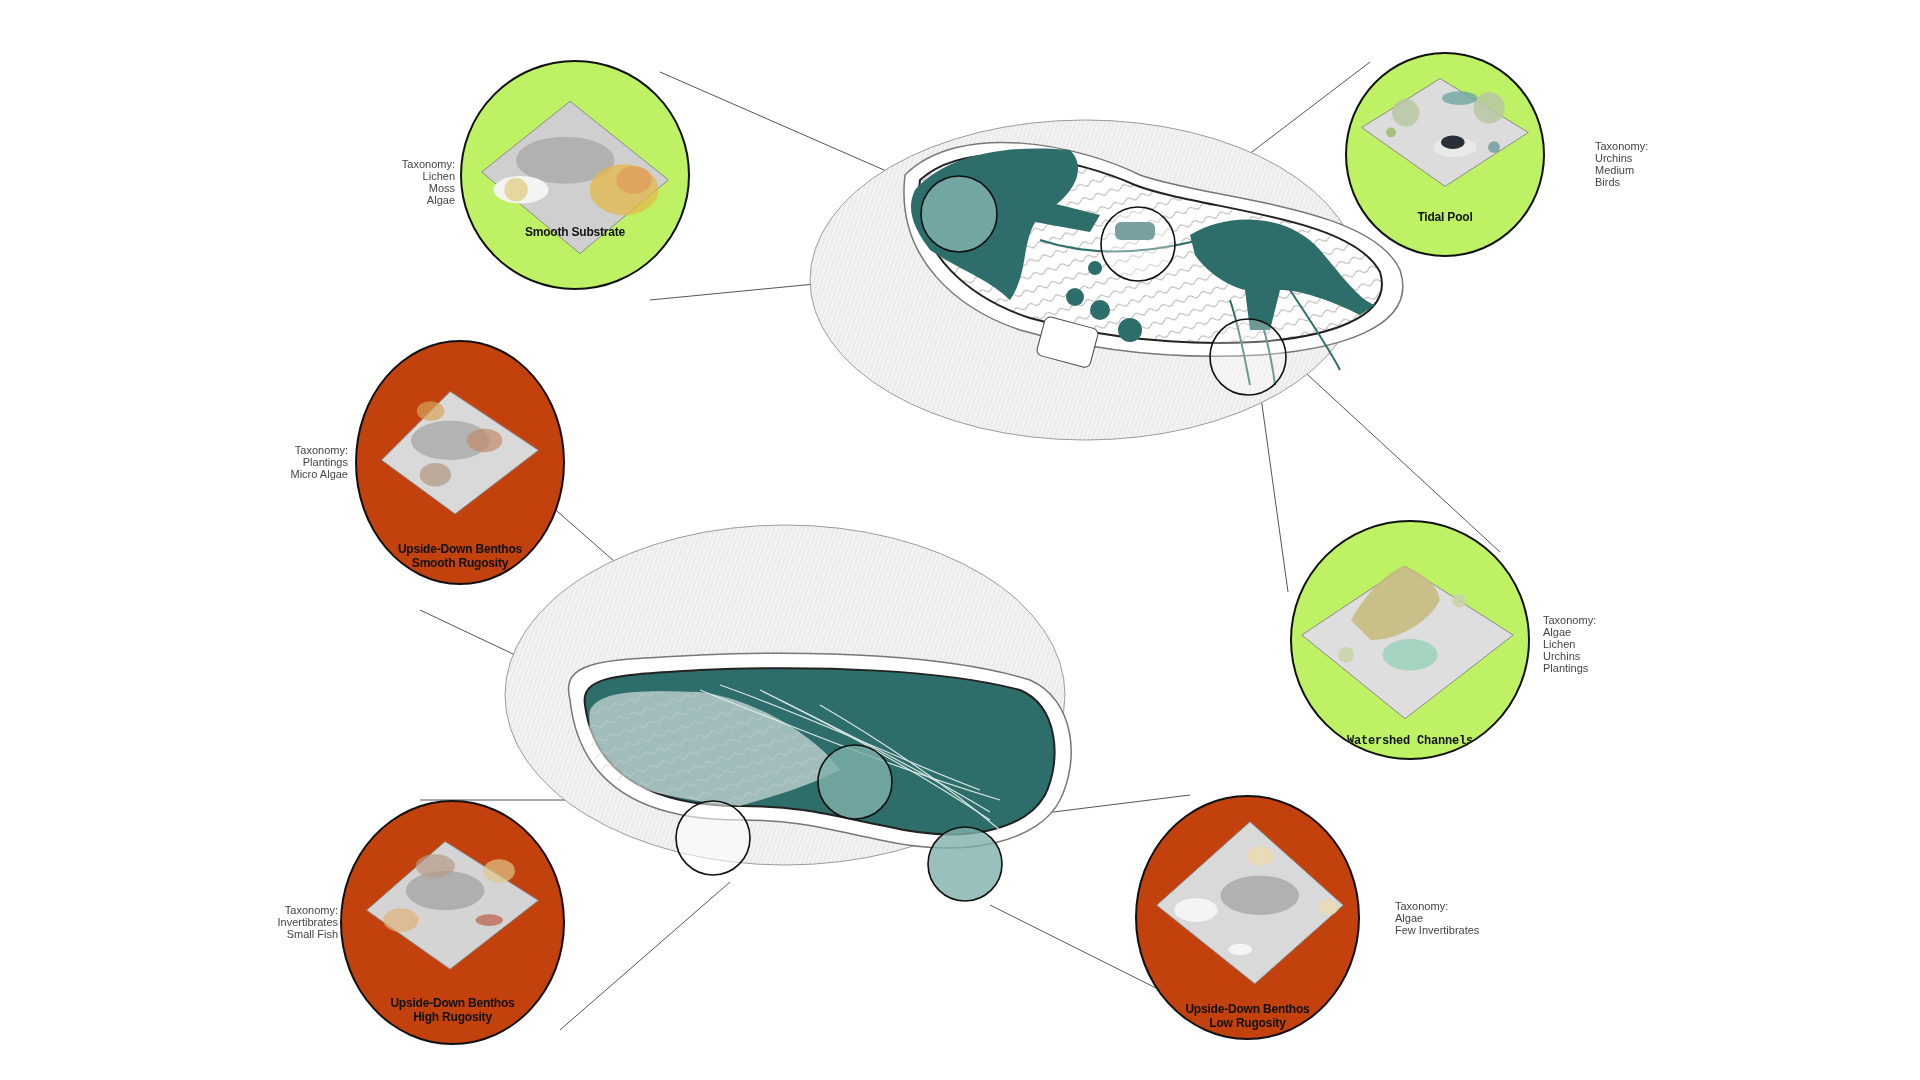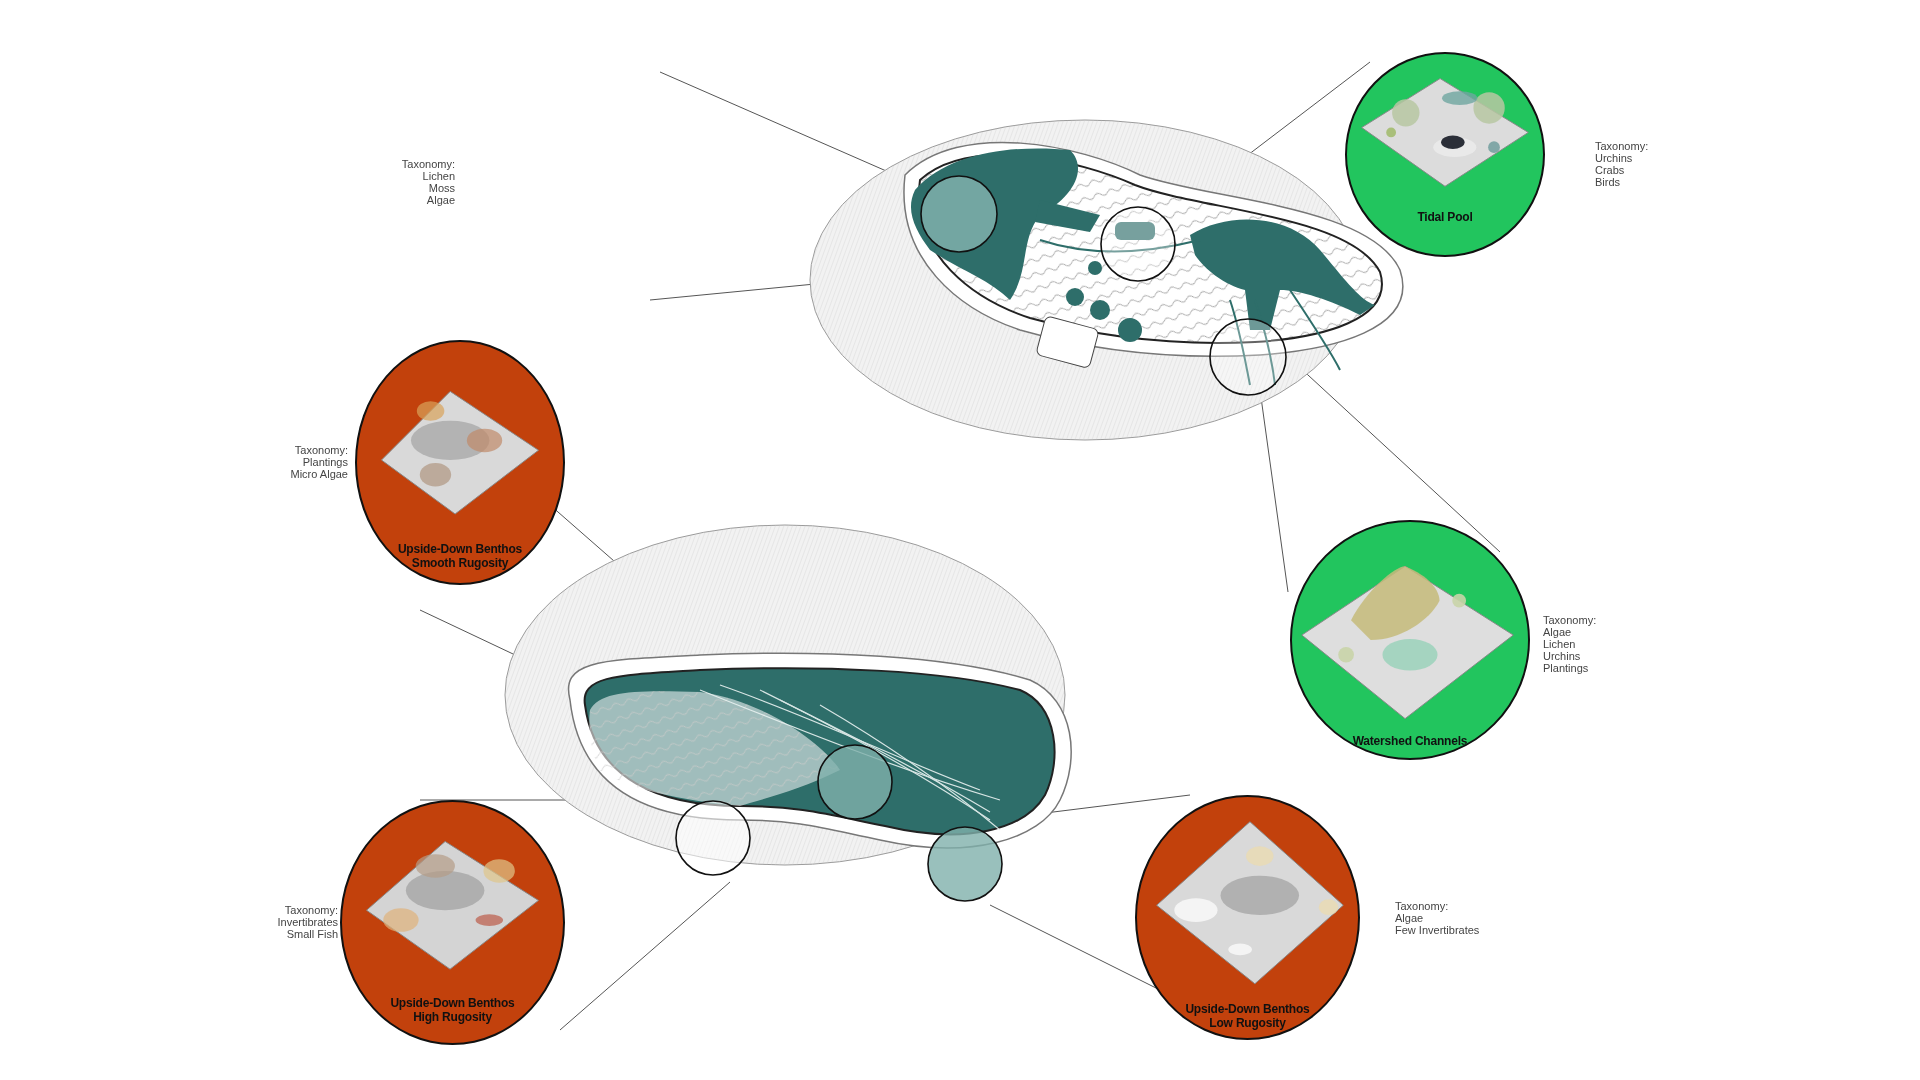--- a/index.html
+++ b/index.html
@@ -1,20 +1,20 @@
 <!DOCTYPE html>
 <html><head>
 <meta charset="utf-8">
 <style>
   html,body{margin:0;padding:0;background:#ffffff;}
   body{width:1920px;height:1080px;position:relative;overflow:hidden;font-family:"Liberation Sans",sans-serif;}
   .stage{position:absolute;left:0;top:0;width:1920px;height:1080px;}
   svg.main{position:absolute;left:0;top:0;}
   .callout{position:absolute;border-radius:50%;border:2.5px solid #111;box-sizing:border-box;overflow:hidden;}
-  .callout.white{background:#22c55e;}
+  .callout.white{background:#bef264;}
   .callout.grey{background:#c2410c;}
   .callout svg{position:absolute;left:0;top:0;width:100%;height:100%;}
   .callout-title{position:absolute;left:0;width:100%;text-align:center;font-family:"Liberation Sans",sans-serif;font-weight:bold;font-size:12px;line-height:14px;color:#111;letter-spacing:-0.2px;}
   .taxonomy{position:absolute;font-family:"Liberation Sans",sans-serif;font-size:11px;line-height:12px;color:#444;}
   .taxonomy.right{text-align:right;}
   .taxonomy.left{text-align:left;}
   .taxonomy div{white-space:nowrap;}
 </style>
 </head>
 <body>
@@ -101,40 +101,53 @@
       <circle cx="965" cy="864" r="37" fill="#7fb0ab" fill-opacity="0.8" stroke="#111" stroke-width="1.6"></circle>
     </g>
   </svg>
 
   <div class="taxonomy right" style="left:400px;top:158px;width:55px;">
     <div>Taxonomy:</div>
     <div>Lichen</div>
     <div>Moss</div>
     <div>Algae</div>
   </div>
+  <div class="callout white" style="left:460px;top:60px;width:230px;height:230px;">
+    <svg viewBox="0 0 230 230">
+      <path d="M20 112 L110 40 L210 120 L120 195 Z" fill="#cfcfcf" stroke="#888" stroke-width="1"></path>
+      <ellipse cx="105" cy="100" rx="50" ry="24" fill="#9c9c9c" opacity="0.6"></ellipse>
+      <ellipse cx="60" cy="130" rx="28" ry="14" fill="#f4f4f4"></ellipse>
+      <ellipse cx="55" cy="130" rx="12" ry="12" fill="#e2cf8a" opacity="0.8"></ellipse>
+      <ellipse cx="165" cy="130" rx="35" ry="26" fill="#e3b84a" opacity="0.75"></ellipse>
+      <ellipse cx="175" cy="120" rx="18" ry="14" fill="#e08a55" opacity="0.5"></ellipse>
+    </svg>
+    <div class="callout-title" style="top:163px;">
+      <div>Smooth Substrate</div>
+    </div>
+  </div>
 
   <div class="callout white" style="left:1345px;top:52px;width:200px;height:205px;">
     <svg viewBox="0 0 200 205">
       <path d="M15 75 L95 25 L185 80 L100 135 Z" fill="#dcdcdc" stroke="#888" stroke-width="1"></path>
       <ellipse cx="110" cy="95" rx="22" ry="10" fill="#e9e9e9"></ellipse>
       <ellipse cx="108" cy="90" rx="12" ry="7" fill="#2b2f38"></ellipse>
       <circle cx="60" cy="60" r="14" fill="#b7c7a2" opacity="0.85"></circle>
       <circle cx="145" cy="55" r="16" fill="#b7c7a2" opacity="0.85"></circle>
       <ellipse cx="115" cy="45" rx="18" ry="7" fill="#6fa6a0" opacity="0.8"></ellipse>
       <circle cx="45" cy="80" r="5" fill="#a9bf7a"></circle>
       <circle cx="150" cy="95" r="6" fill="#6a9a9a" opacity="0.8"></circle>
     </svg>
     <div class="callout-title" style="top:156px;">
       <div>Tidal Pool</div>
     </div>
   </div>
   <div class="taxonomy left" style="left:1595px;top:140px;width:70px;">
     <div>Taxonomy:</div>
     <div>Urchins</div>
-    <div>Crabs</div>
+    <div>Medium</div>
     <div>Birds</div>
   </div>
 
   <div class="taxonomy right" style="left:280px;top:444px;width:68px;">
     <div>Taxonomy:</div>
     <div>Plantings</div>
     <div>Micro Algae</div>
   </div>
   <div class="callout grey" style="left:355px;top:340px;width:210px;height:245px;">
     <svg viewBox="0 0 210 245">
@@ -151,21 +164,21 @@
   </div>
 
   <div class="callout white" style="left:1290px;top:520px;width:240px;height:240px;">
     <svg viewBox="0 0 240 240">
       <path d="M10 115 L115 45 L225 115 L115 200 Z" fill="#dedede" stroke="#888" stroke-width="1"></path>
       <path d="M60 100 C75 70 105 45 115 45 C140 55 150 70 150 80 C140 100 110 120 80 120 Z" fill="#c5bb7a" opacity="0.85"></path>
       <ellipse cx="120" cy="135" rx="28" ry="16" fill="#9fd3bc" opacity="0.9"></ellipse>
       <circle cx="55" cy="135" r="8" fill="#c9d4a8" opacity="0.9"></circle>
       <circle cx="170" cy="80" r="7" fill="#c9d4a8" opacity="0.9"></circle>
     </svg>
-    <div class="callout-title" style="top:212px;">
+    <div class="callout-title" style="top:212px;font-family:Liberation Mono, monospace;">
       <div>Watershed Channels</div>
     </div>
   </div>
   <div class="taxonomy left" style="left:1543px;top:614px;width:70px;">
     <div>Taxonomy:</div>
     <div>Algae</div>
     <div>Lichen</div>
     <div>Urchins</div>
     <div>Plantings</div>
   </div>

